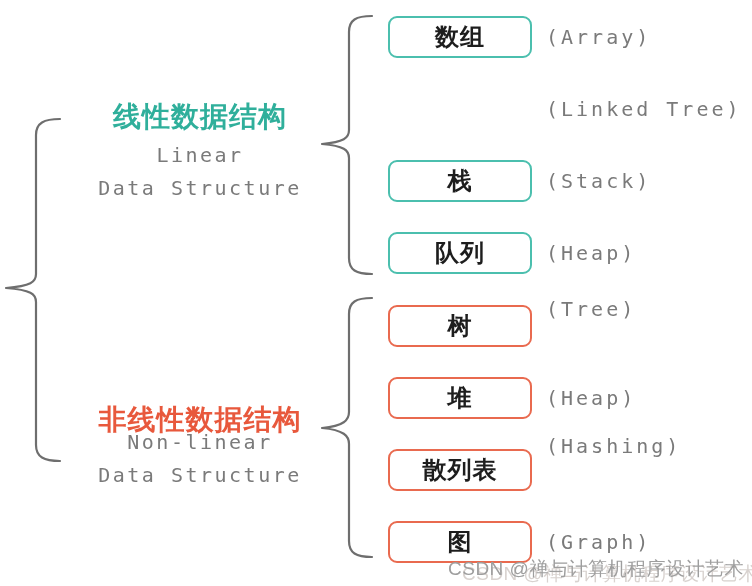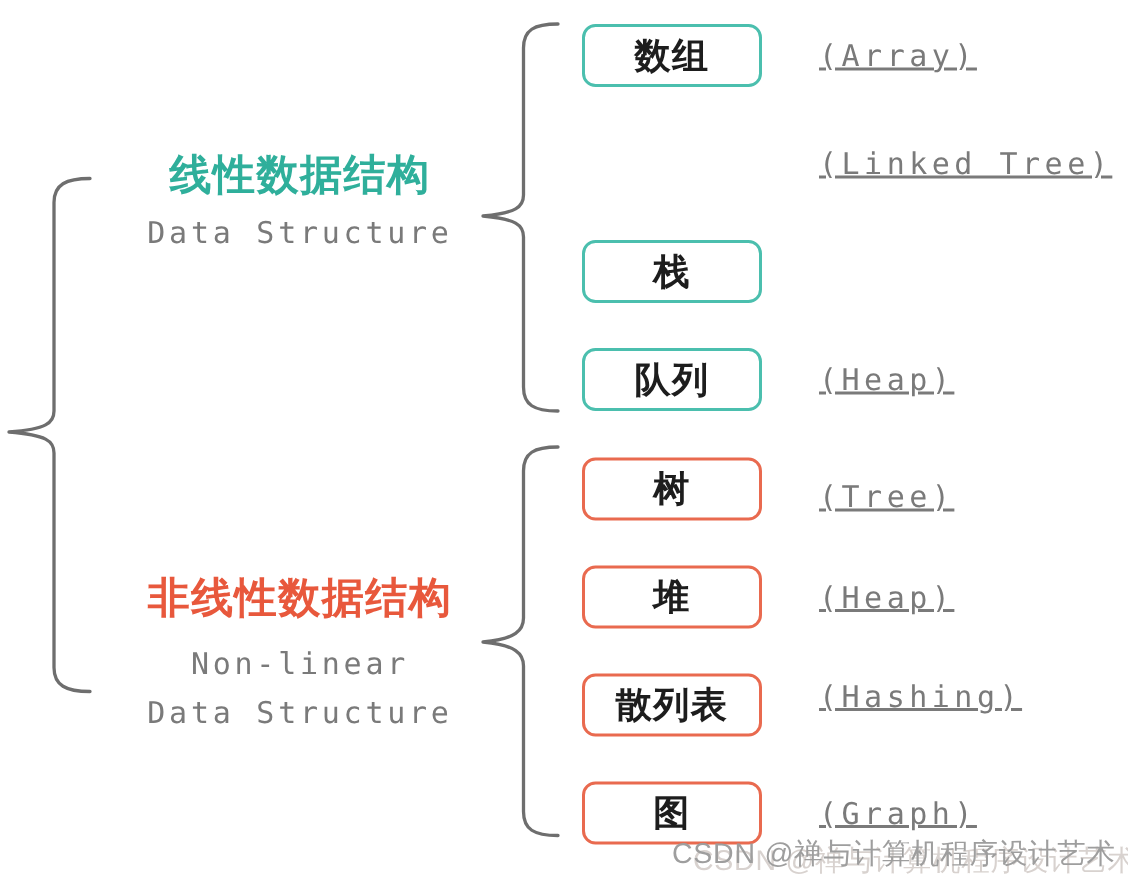--- a/index.html
+++ b/index.html
@@ -11,41 +11,41 @@
   .braces { position:absolute; left:0; top:0; width:752px; height:586px; }
   .braces path {
     fill:none; stroke:var(--brace,#6e6e6e); stroke-width:2.2;
     stroke-linecap:round; stroke-linejoin:round;
   }
   .cat-zh {
     position:absolute; left:50px; width:300px; text-align:center;
     font-size:28px; font-weight:700; letter-spacing:1px; white-space:nowrap;
   }
   .teal-text   { color:var(--teal-text,#2faf9b); }
-  .orange-text { color:var(--orange-text,#e8583c); }
+  .orange-text { color:var(--orange-text,#e8583c);margin-top:21px; }
   .cat-en {
     position:absolute; left:50px; width:300px; text-align:center;
     font-family:"DejaVu Sans Mono","Liberation Mono",monospace;
     font-size:20px; line-height:33px; letter-spacing:2.5px;
     color:var(--gray-text,#7a7a7a); white-space:nowrap;
   }
   .box {
-    position:absolute; left:388px; width:120px; height:42px; box-sizing:border-box;
+    position:absolute; left:388px; width:144px; height:42px; box-sizing:border-box;
     border:2px solid; border-radius:9px; background:#ffffff;
     display:flex; align-items:center; justify-content:center;
     font-size:24px; font-weight:700; letter-spacing:1px;
     color:var(--box-text,#1d1d1d);
   }
   .box.teal   { border-color:var(--teal-border,#4bbfae); }
   .box.orange { border-color:var(--orange-border,#e96a4f); }
   .en-label {
     position:absolute; left:546px; height:42px;
     display:flex; align-items:center; white-space:nowrap;
     font-family:"DejaVu Sans Mono","Liberation Mono",monospace;
-    font-size:20px; letter-spacing:3px; color:var(--gray-text,#7a7a7a);text-decoration:underline;
+    font-size:20px; letter-spacing:3px; color:var(--gray-text,#7a7a7a);
   }
   .watermark {
     position:absolute; left:448px; top:556px; white-space:nowrap;
     font-size:19px; letter-spacing:0.5px; color:var(--watermark,#9e9e9e);
     z-index:3;
   }
   .watermark-echo {
     position:absolute; left:462px; top:561px; white-space:nowrap;
     font-size:19px; letter-spacing:0.5px; color:#d8d2cf; z-index:2;
   }
@@ -56,20 +56,21 @@
 <div class="canvas">
 
   <svg class="braces" viewBox="0 0 752 586" aria-hidden="true">
     <path d="M 60 119 C 44 119 36 123 36 135 L 36 274 C 36 282 31 286 6 288 C 31 290 36 294 36 302 L 36 445 C 36 457 44 461 60 461"></path>
     <path d="M 372 16 C 356 16 349 20 349 32 L 349 130 C 349 138 344 142 322 144 C 344 146 349 150 349 158 L 349 258 C 349 270 356 274 372 274"></path>
     <path d="M 372 298 C 356 298 349 302 349 314 L 349 412 C 349 420 344 426 322 428 C 344 430 349 436 349 444 L 349 541 C 349 553 356 557 372 557"></path>
   </svg>
 
   <div class="cat-zh teal-text" style="top:98px">线性数据结构</div>
   <div class="cat-en" style="top:139px">
+    <div>Linear</div>
     <div>Data Structure</div>
   </div>
 
   <div class="cat-zh orange-text" style="top:380px">非线性数据结构</div>
   <div class="cat-en" style="top:426px">
     <div>Non-linear</div>
     <div>Data Structure</div>
   </div>
 
   <div class="box teal" style="top:16px">
@@ -77,36 +78,37 @@
     </div>
   <div class="box teal" style="top:160px">
       <span>栈</span>
     </div>
   <div class="box teal" style="top:232px">
       <span>队列</span>
     </div>
 
   <div class="en-label" style="top:16px">(Array)</div>
   <div class="en-label" style="top:88px">(Linked Tree)</div>
+  <div class="en-label" style="top:160px">(Stack)</div>
   <div class="en-label" style="top:232px">(Heap)</div>
 
   <div class="box orange" style="top:305px">
       <span>树</span>
     </div>
   <div class="box orange" style="top:377px">
       <span>堆</span>
     </div>
   <div class="box orange" style="top:449px">
       <span>散列表</span>
     </div>
   <div class="box orange" style="top:521px">
       <span>图</span>
     </div>
 
-  <div class="en-label" style="top:310px">(Tree)</div>
+  <div class="en-label" style="top:288px">(Tree)</div>
   <div class="en-label" style="top:377px">(Heap)</div>
-  <div class="en-label" style="top:443px">(Hashing)</div>
+  <div class="en-label" style="top:425px">(Hashing)</div>
   <div class="en-label" style="top:521px">(Graph)</div>
 
   <div class="watermark-echo">CSDN @禅与计算机程序设计艺术</div>
   <div class="watermark">CSDN @禅与计算机程序设计艺术</div>
 
 </div>
 
 </body></html>

